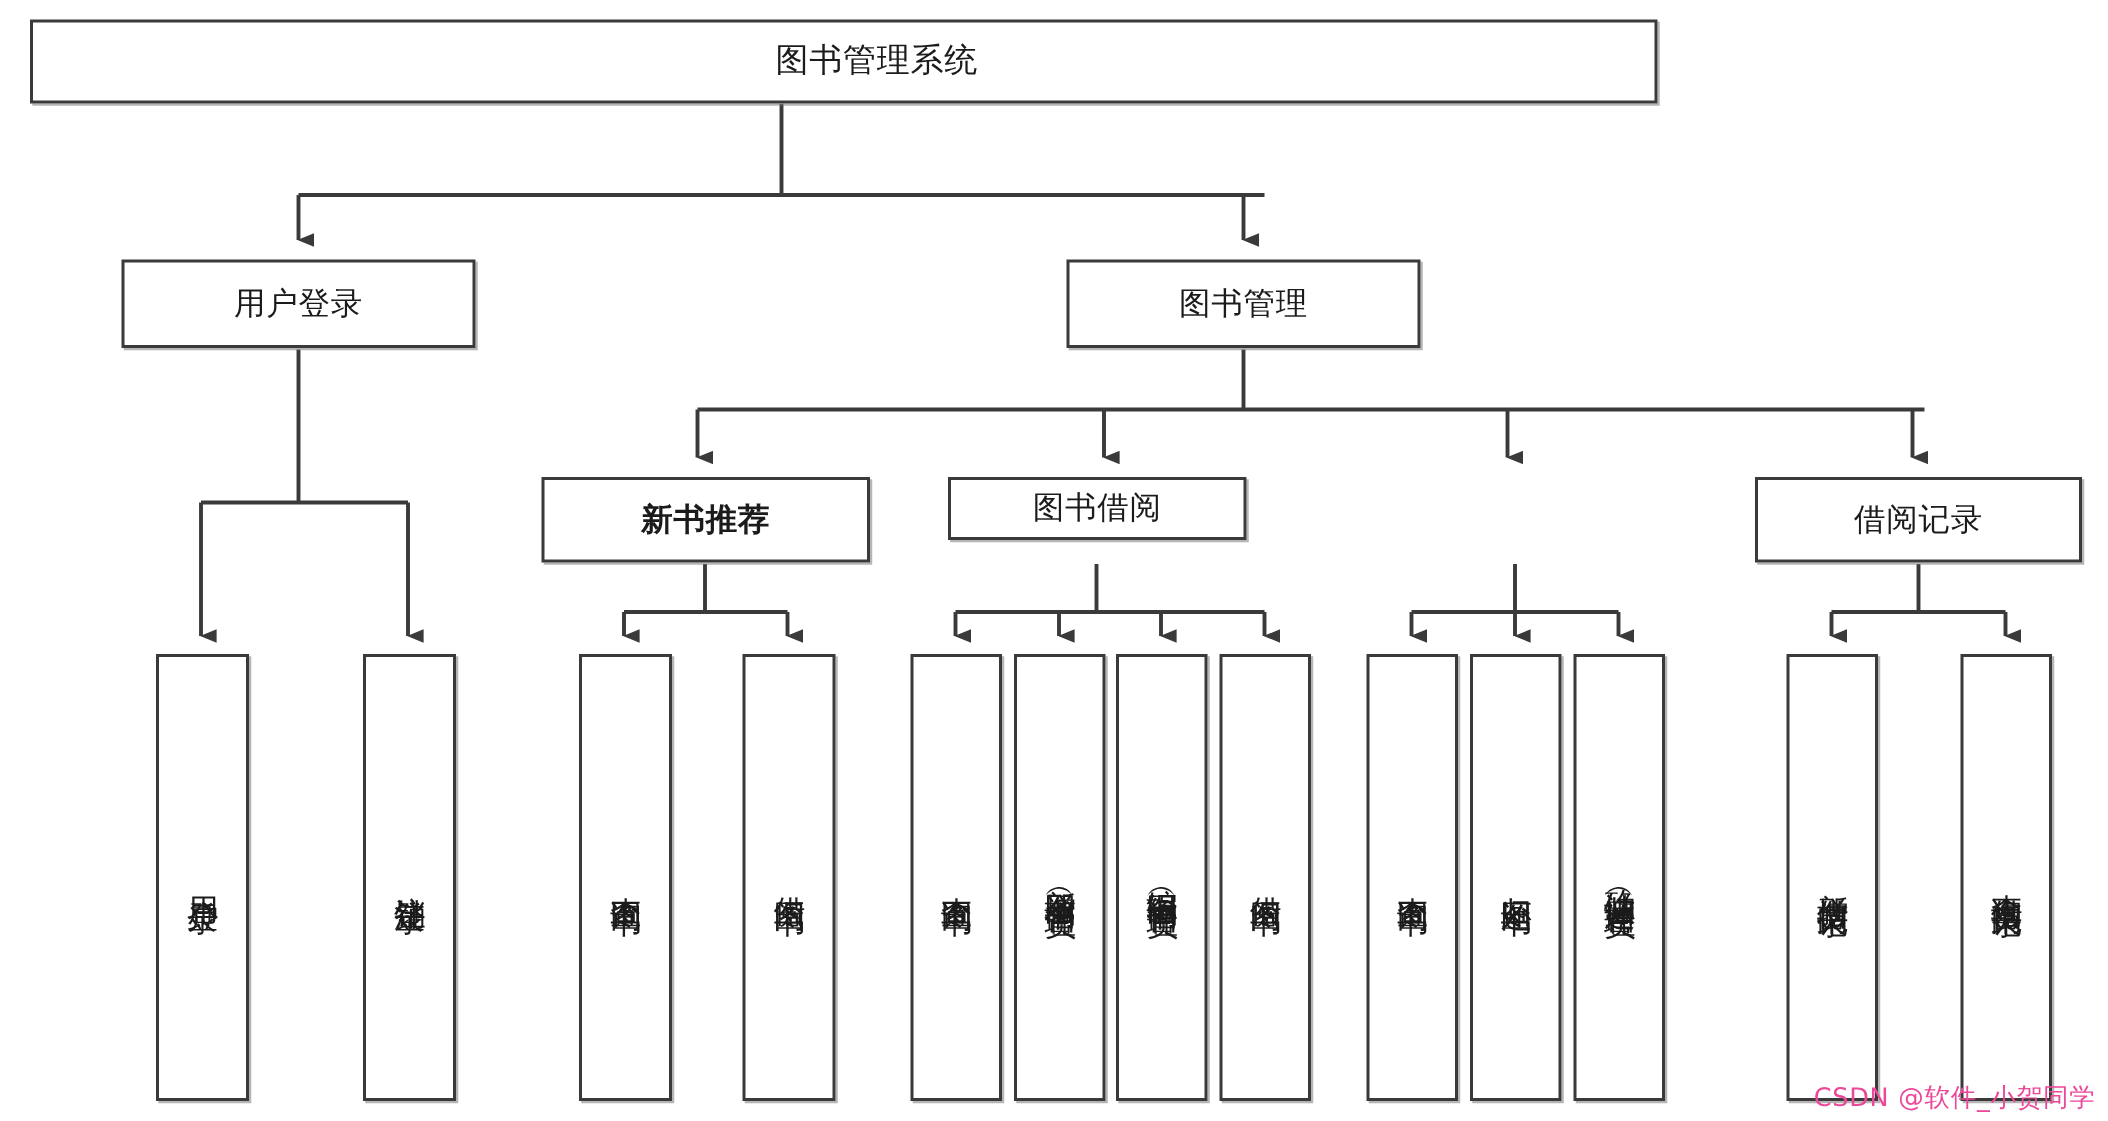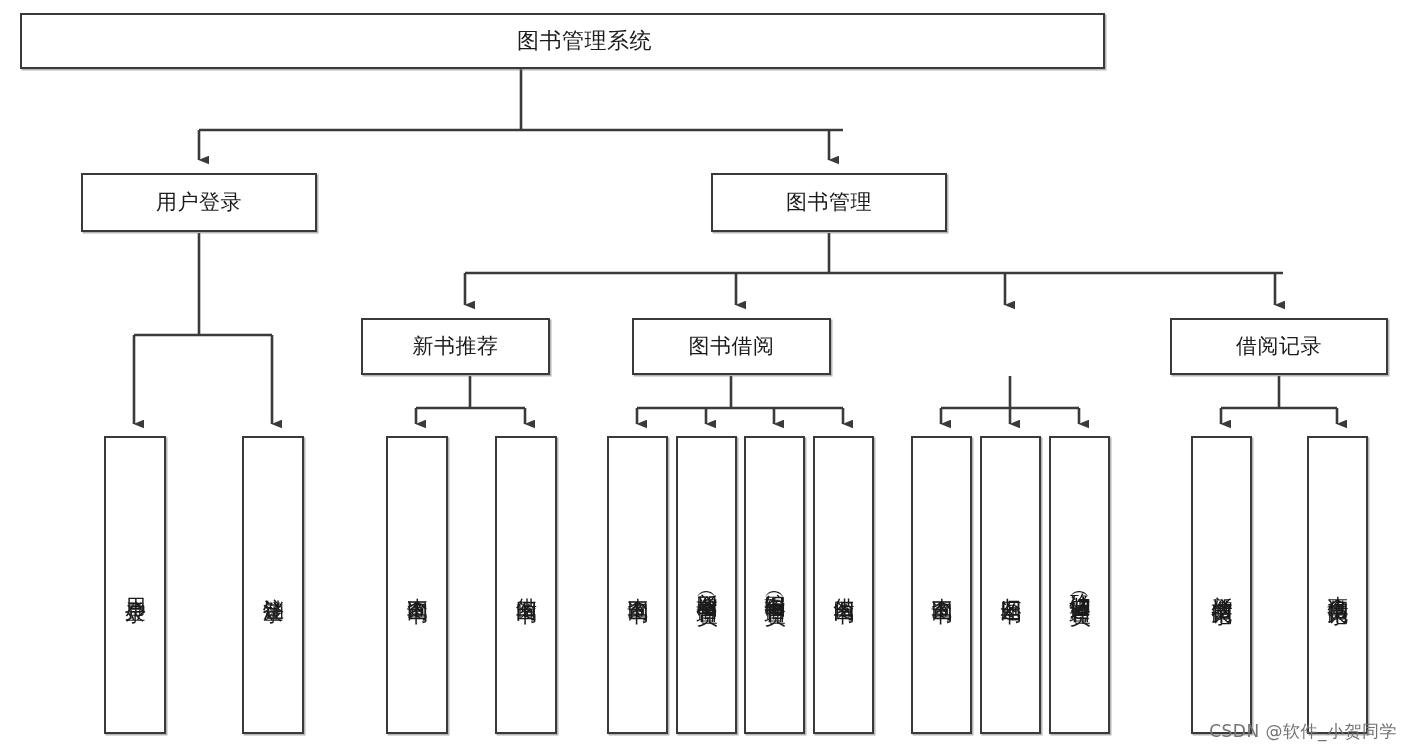--- a/index.html
+++ b/index.html
@@ -61,21 +61,21 @@
     line-height: 1.18;
     letter-spacing: 2px;
     max-height: 268px;
     white-space: normal;
   }
   #watermark {
     position: absolute;
     right: 8px;
     bottom: 4px;
     font-size: 17px;
-    color: #737373;
+    color: #ec4899;
     letter-spacing: 0.5px;
     user-select: none;
     white-space: nowrap;
   }
 </style>
 </head>
 <body>
 
 <div id="diagram-root">
 
@@ -133,24 +133,24 @@
     <span class="label">图书管理系统</span>
   </div>
 
   <div class="node horiz" style="left:81px; top:173px; width:236px; height:59px;">
     <span class="label">用户登录</span>
   </div>
   <div class="node horiz" style="left:711px; top:173px; width:236px; height:59px;">
     <span class="label">图书管理</span>
   </div>
 
-  <div class="node horiz" style="left:361px; top:318px; width:189px; height:57px;">
+  <div class="node horiz" style="left:361px; top:318px; width:219px; height:57px;font-weight:bold;">
     <span class="label">新书推荐</span>
   </div>
-  <div class="node horiz" style="left:632px; top:318px; width:199px; height:57px;">
+  <div class="node horiz" style="left:632px; top:318px; width:199px; height:42px;">
     <span class="label">图书借阅</span>
   </div>
   <div class="node horiz" style="left:1170px; top:318px; width:218px; height:57px;font-family:Liberation Serif, serif;">
     <span class="label">借阅记录</span>
   </div>
 
   <div class="node vert" style="left:104px; top:436px; width:62px; height:298px;">
     <span class="label">用户登录</span>
   </div>
   <div class="node vert" style="left:242px; top:436px; width:62px; height:298px;">

